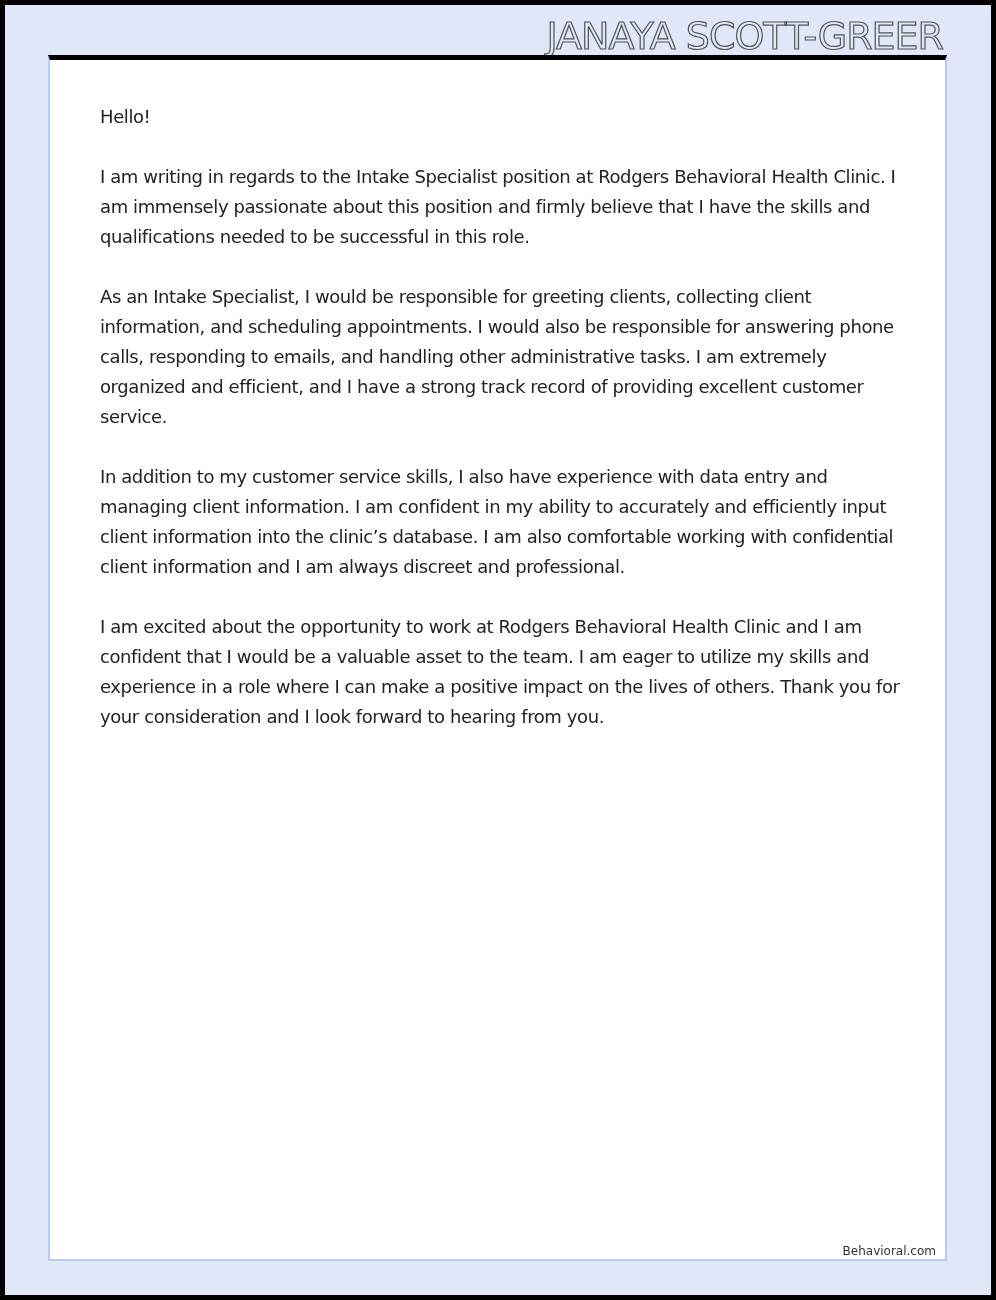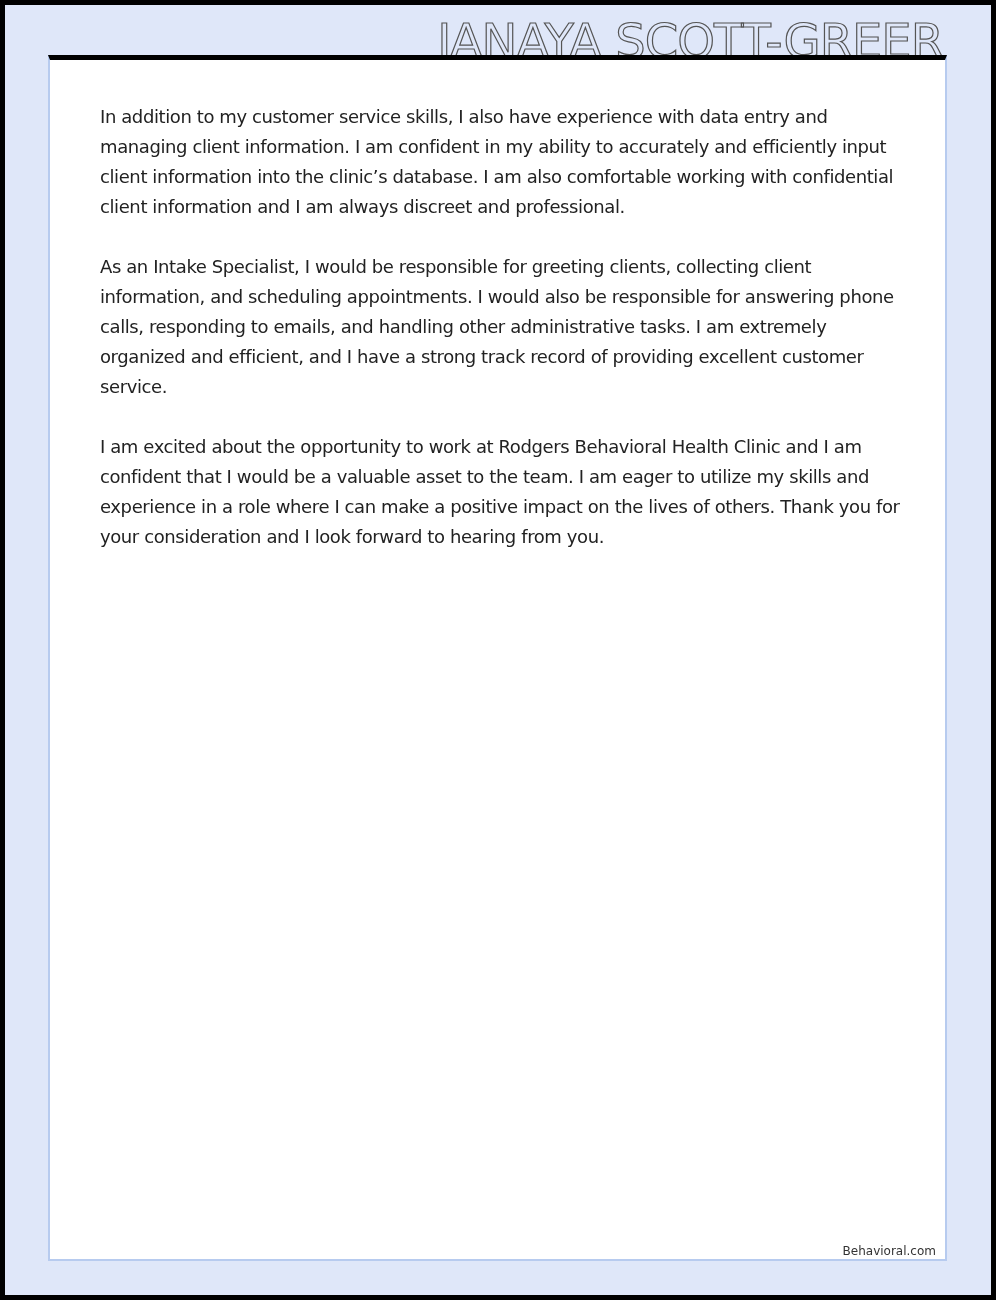--- a/index.html
+++ b/index.html
@@ -6,21 +6,21 @@
   body {
     width: 996px; height: 1300px; box-sizing: border-box;
     border: 5px solid #000;
     background: #dfe7f9;
     position: relative; overflow: hidden;
     font-family: "DejaVu Sans", sans-serif;
   }
   .name {
     position: absolute; right: 48px; top: 12px;
     font-family: "DejaVu Sans", sans-serif;
-    font-size: 48px; letter-spacing: -1px;
+    font-size: 38px; letter-spacing: -1px;
     color: #dfe7f9;
     -webkit-text-stroke: 1.2px #555;
     line-height: 1;
     white-space: nowrap;
   }
   .card {
     position: absolute; left: 43px; top: 50px;
     width: 899px; height: 1206px; box-sizing: border-box;
     background: #fff;
     border-top: 5px solid #000;
@@ -41,18 +41,20 @@
     font-size: 12px; color: #333; line-height: 16px;
   }
 </style>
 </head>
 <body>
 
 <div class="name">JANAYA SCOTT-GREER</div>
 
 <div class="card">
   <div class="body-text">
+    <p>Hello!</p>
+    <p>I am writing in regards to the Intake Specialist position at Rodgers Behavioral Health Clinic. I am immensely passionate about this position and firmly believe that I have the skills and qualifications needed to be successful in this role.</p>
+    <p>As an Intake Specialist, I would be responsible for greeting clients, collecting client information, and scheduling appointments. I would also be responsible for answering phone calls, responding to emails, and handling other administrative tasks. I am extremely organized and efficient, and I have a strong track record of providing excellent customer service.</p>
     <p>In addition to my customer service skills, I also have experience with data entry and managing client information. I am confident in my ability to accurately and efficiently input client information into the clinic’s database. I am also comfortable working with confidential client information and I am always discreet and professional.</p>
-    <p>As an Intake Specialist, I would be responsible for greeting clients, collecting client information, and scheduling appointments. I would also be responsible for answering phone calls, responding to emails, and handling other administrative tasks. I am extremely organized and efficient, and I have a strong track record of providing excellent customer service.</p>
     <p class="last">I am excited about the opportunity to work at Rodgers Behavioral Health Clinic and I am confident that I would be a valuable asset to the team. I am eager to utilize my skills and experience in a role where I can make a positive impact on the lives of others. Thank you for your consideration and I look forward to hearing from you.</p>
   </div>
   <div class="footer">Behavioral.com</div>
 </div>
 
 </body></html>

